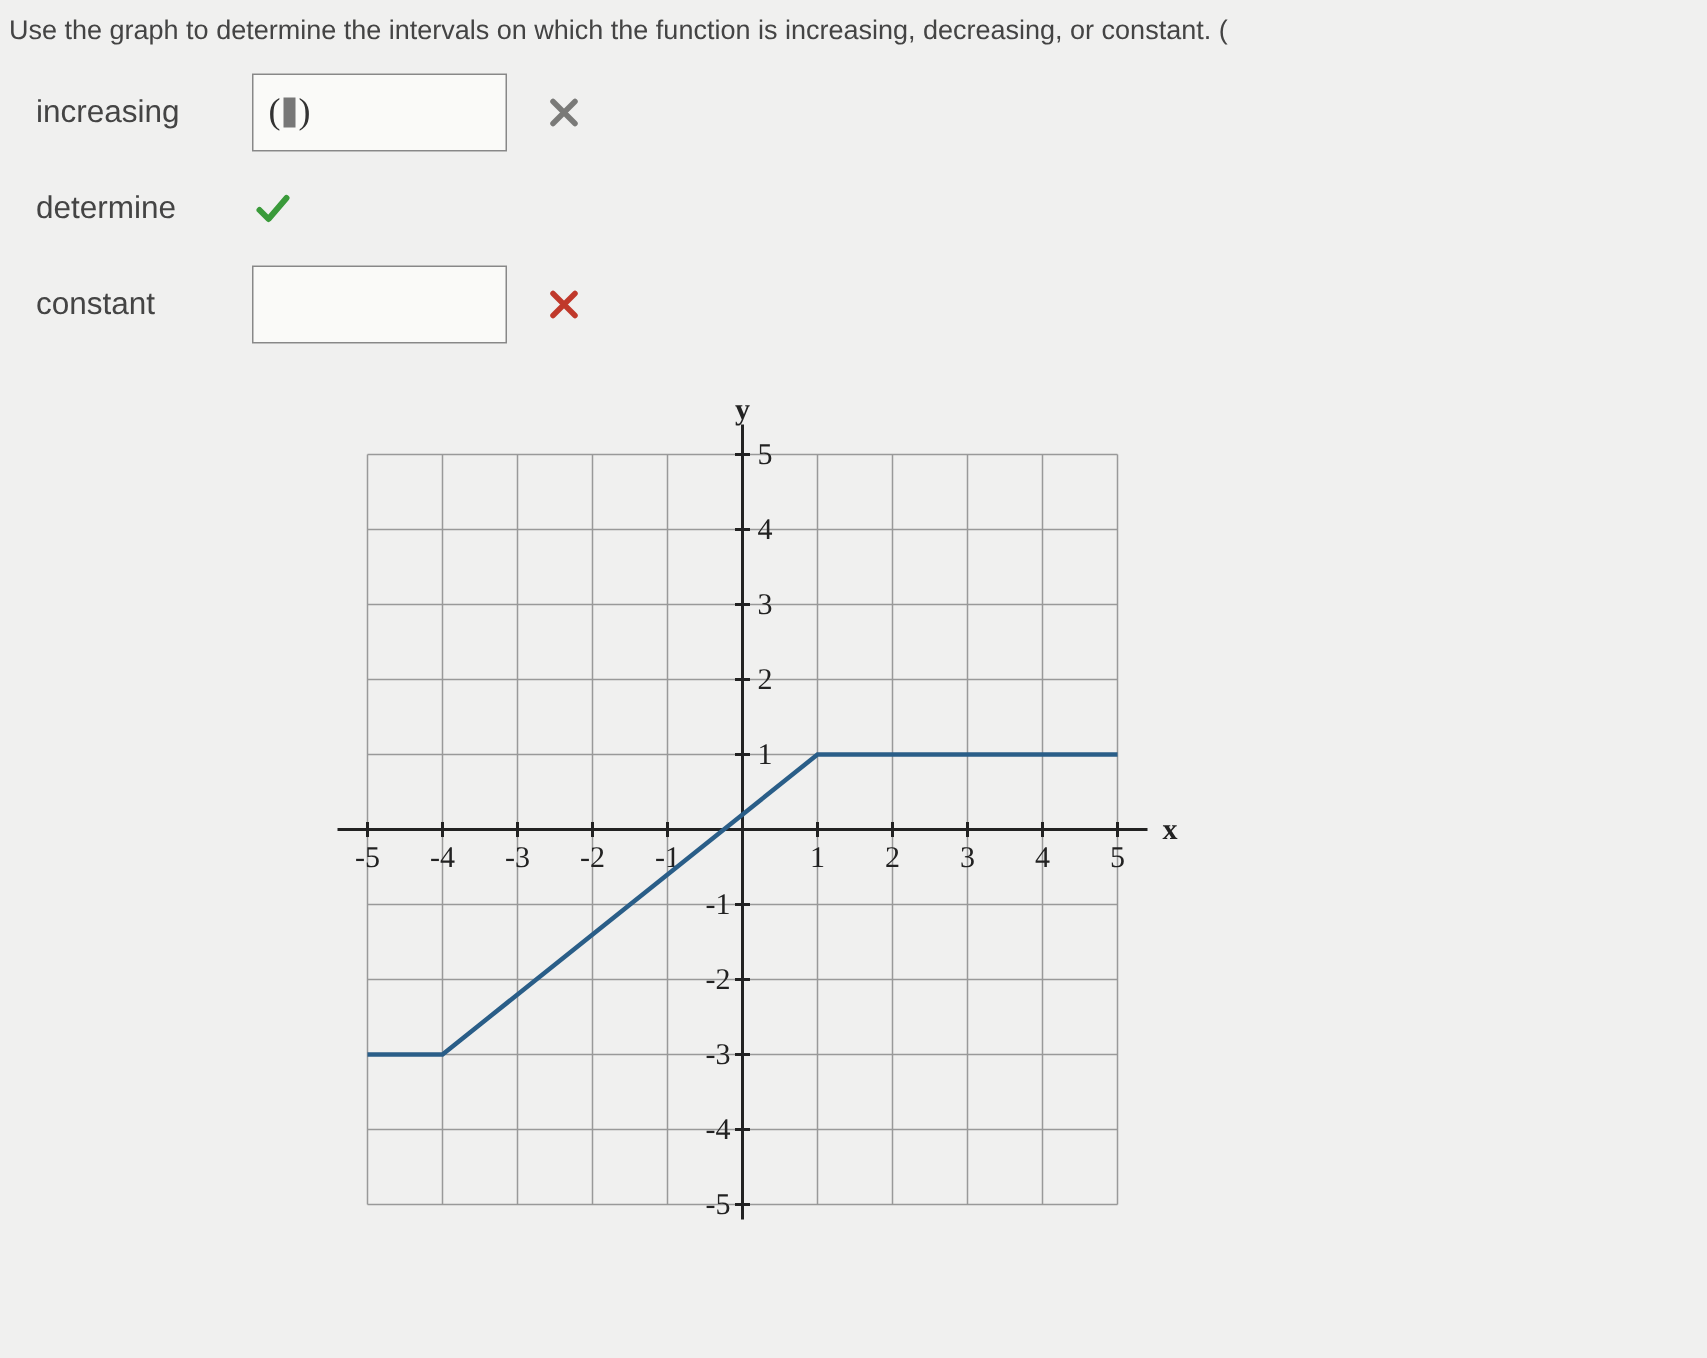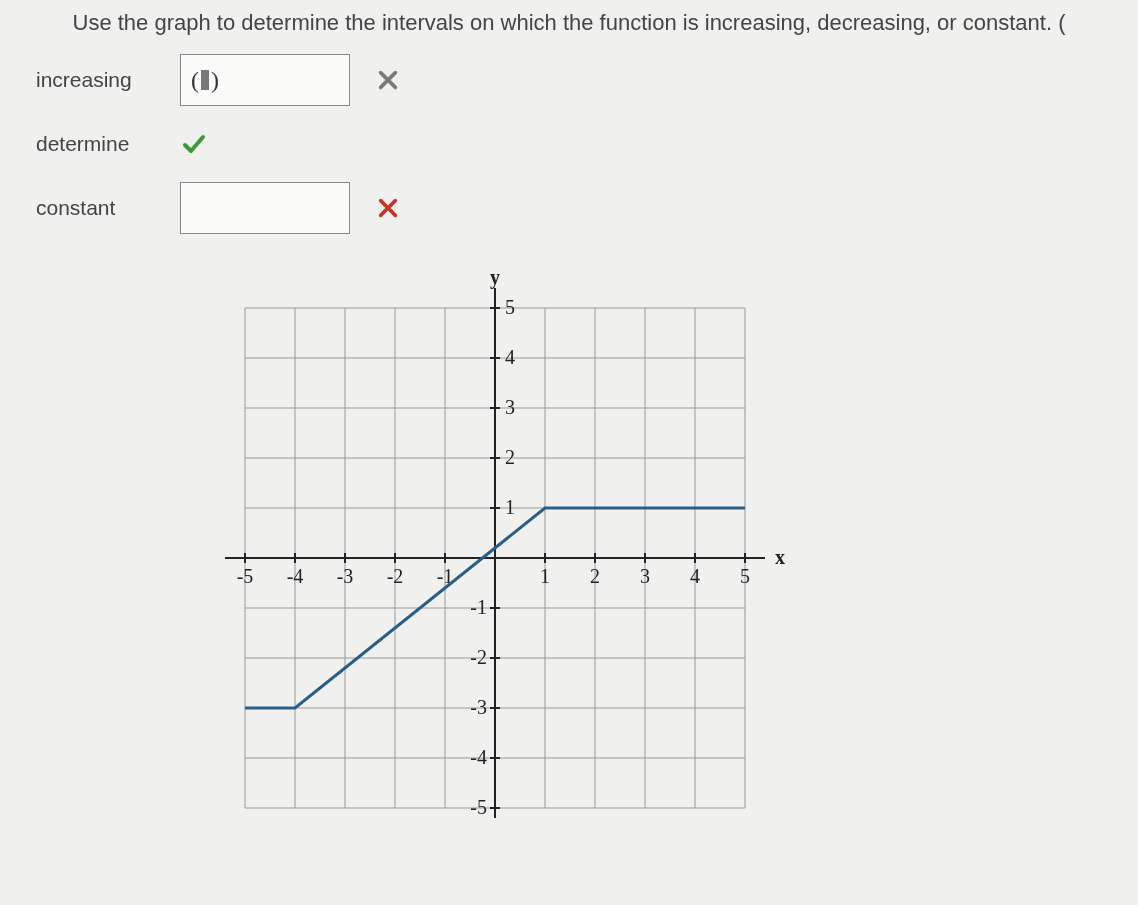--- a/index.html
+++ b/index.html
@@ -5,28 +5,26 @@
   * { box-sizing: border-box; margin: 0; padding: 0; }
   body {
     font-family: Arial, Helvetica, sans-serif;
     background: #f0f0ef;
     width: 1138px;
     height: 905px;
     overflow: hidden;
     color: #333;
   }
   .question-text {
-    font-size: 22px;
+    font-size: 18px;
     padding: 10px 6px 18px 6px;
     color: #444;
-    text-align: center;
   }
   .answers {
-    padding-left: 12px;
-    margin-left: 24px;
+    padding-left: 24px;
   }
   .answer-row {
     display: flex;
     align-items: center;
     margin-bottom: 24px;
     gap: 24px;
   }
   .answer-label {
     width: 120px;
     font-size: 21px;

